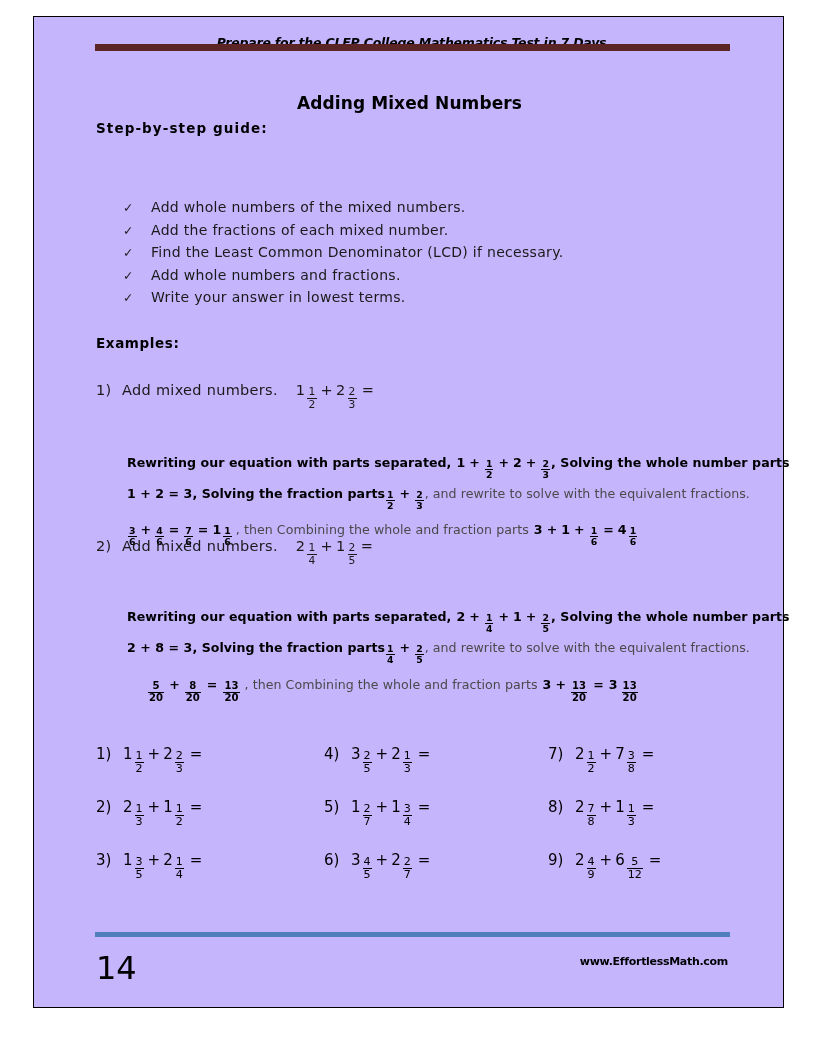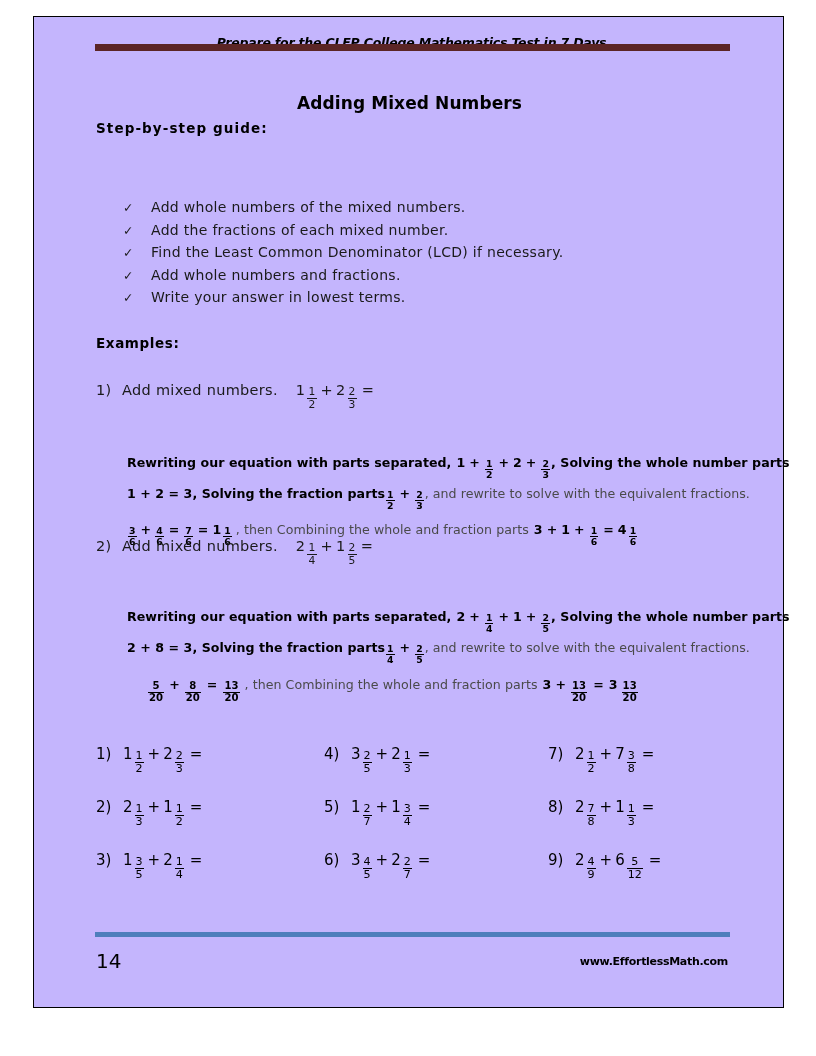--- a/index.html
+++ b/index.html
@@ -202,21 +202,21 @@
     left: 61px;
     top: 915px;
     width: 635px;
     height: 5px;
     background: #4E7EBC;
   }
   .page-number {
     position: absolute;
     left: 62px;
     top: 932px;
-    font-size: 20px;
+    font-size: 32px;
     color: #000;
   }
   .site-url {
     position: absolute;
     right: 55px;
     top: 938px;
     font-weight: bold;
     font-size: 11px;
     letter-spacing: -0.3px;
   }

